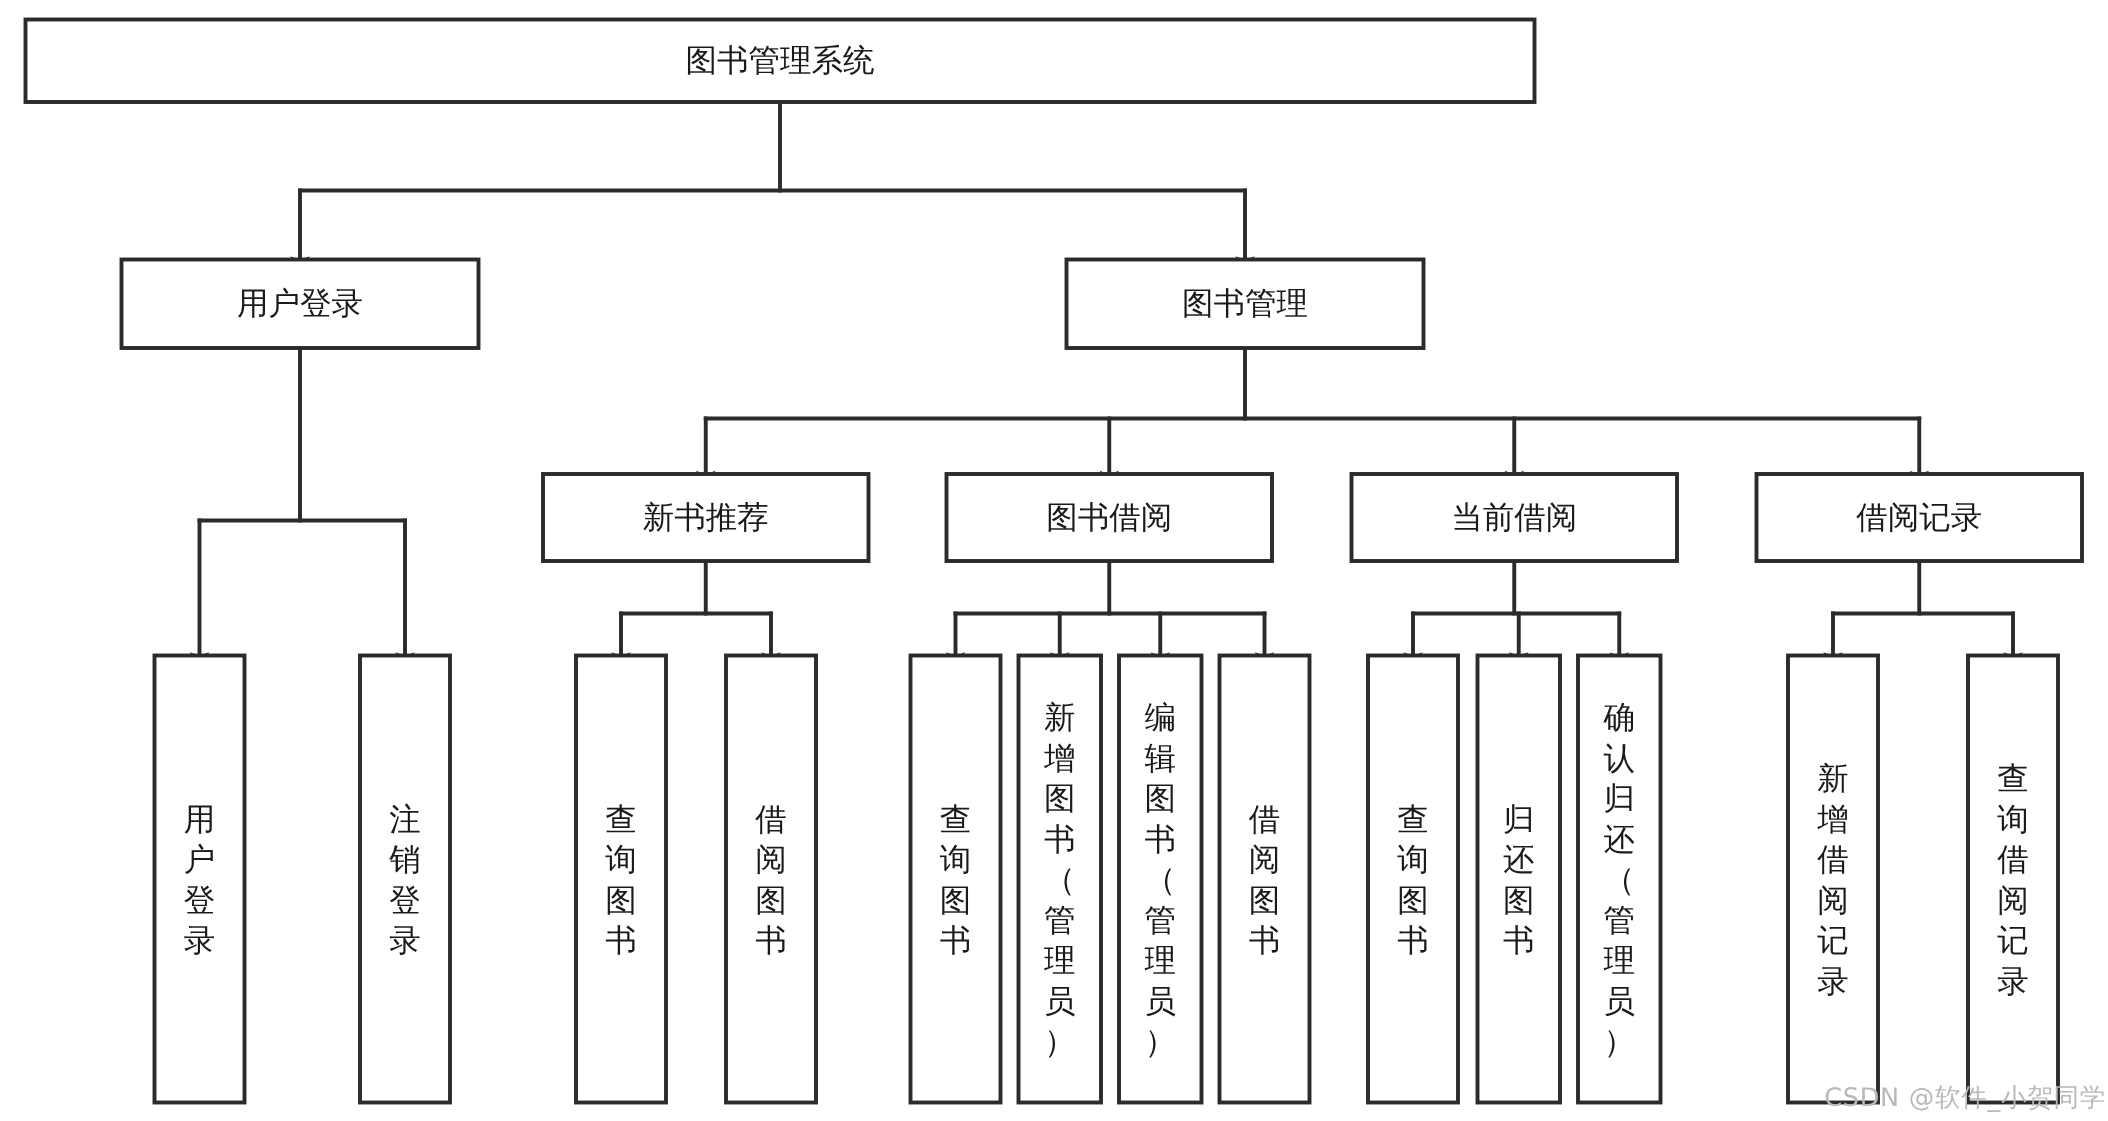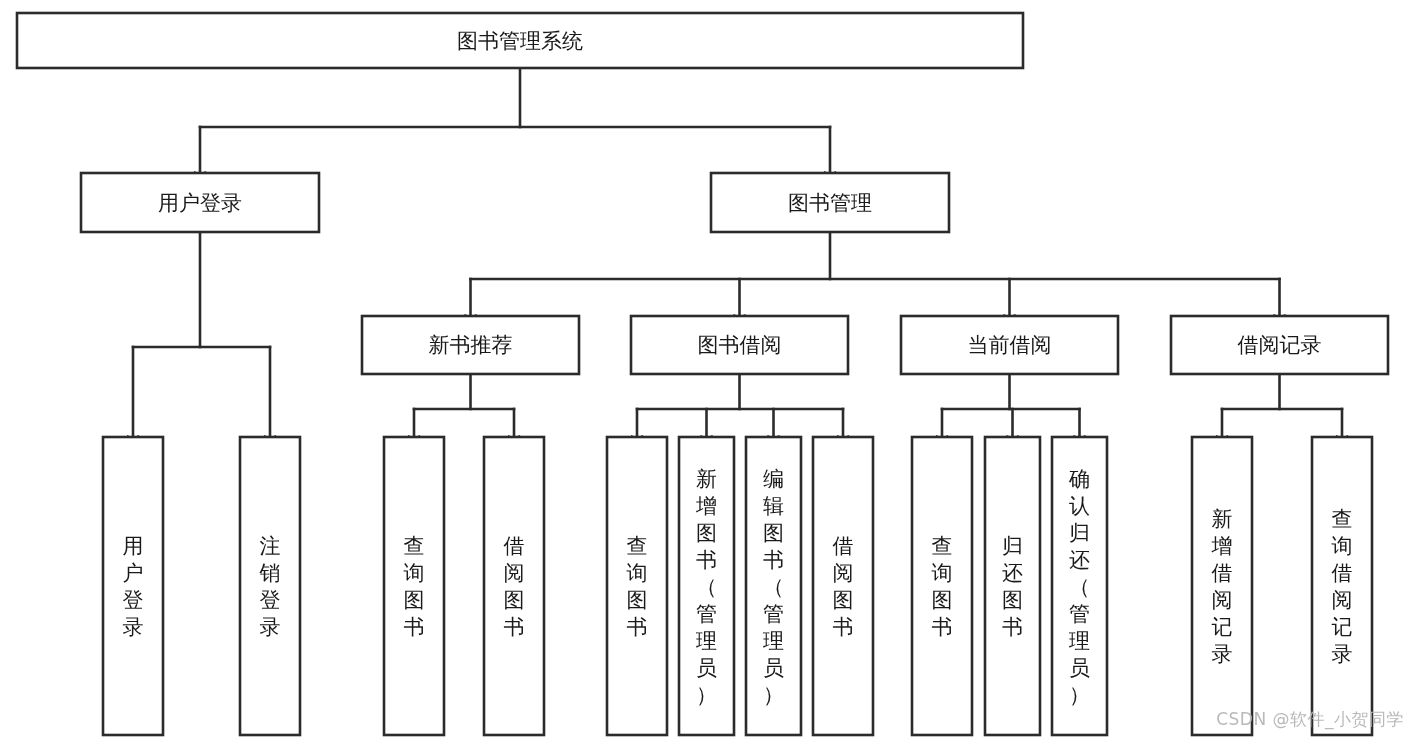--- a/index.html
+++ b/index.html
@@ -48,21 +48,21 @@
   }
   .node-label-v {
     font-family: "DejaVu Sans", "Liberation Sans", sans-serif;
     font-size: 21px;
     fill: #1a1a1a;
     text-anchor: middle;
   }
   .watermark-text {
     position: absolute;
     right: 12px;
-    bottom: 16px;
+    bottom: 4px;
     font-family: "DejaVu Sans", "Liberation Sans", sans-serif;
     font-size: 17px;
     color: #b9b9b9;
     white-space: nowrap;
     letter-spacing: 0.5px;
     user-select: none;
   }
 </style>
 </head>
 <body>

